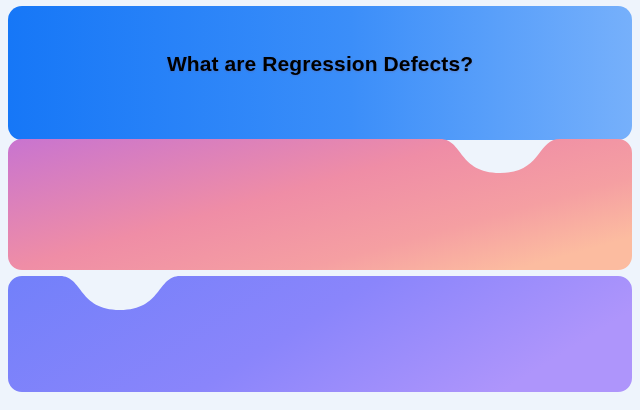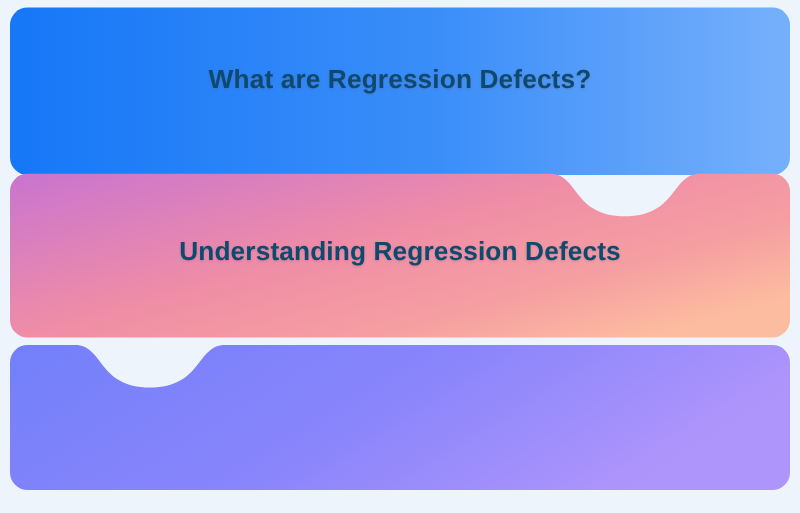--- a/index.html
+++ b/index.html
@@ -29,21 +29,21 @@
     position: absolute;
     left: 0;
     top: 0;
     display: block;
   }
   .card-title {
     position: absolute;
     left: 0;
     width: 640px;
     text-align: center;
-    color: #0c4a6e;
+    color: #000000;
     font-weight: bold;
     font-size: 21px;
     letter-spacing: 0.1px;
     white-space: nowrap;
     text-shadow: 0 1px 2px rgba(120, 80, 120, 0.30);
     pointer-events: none;
   }
   #card-1 { z-index: 1; }
   #card-2 { z-index: 2; }
   #card-3 { z-index: 3; }
@@ -94,21 +94,20 @@
                C 463 139 458 173 500 173
                C 542 173 537 139 560 139
                L 618 139
                A 14 14 0 0 1 632 153
                L 632 256
                A 14 14 0 0 1 618 270
                L 22 270
                A 14 14 0 0 1 8 256
                Z" fill="url(#grad2)"></path>
     </svg>
-    <div class="card-title" id="title-2">Understanding Regression Defects</div>
   </div>
 
   <div class="card" id="card-3">
     <svg width="640" height="410" viewBox="0 0 640 410">
       <defs>
         <linearGradient id="grad3" x1="0" y1="0" x2="1" y2="0.3">
           <stop offset="0%" stop-color="#7280fa"></stop>
           <stop offset="55%" stop-color="#8a85fb"></stop>
           <stop offset="100%" stop-color="#ae95fb"></stop>
         </linearGradient>

